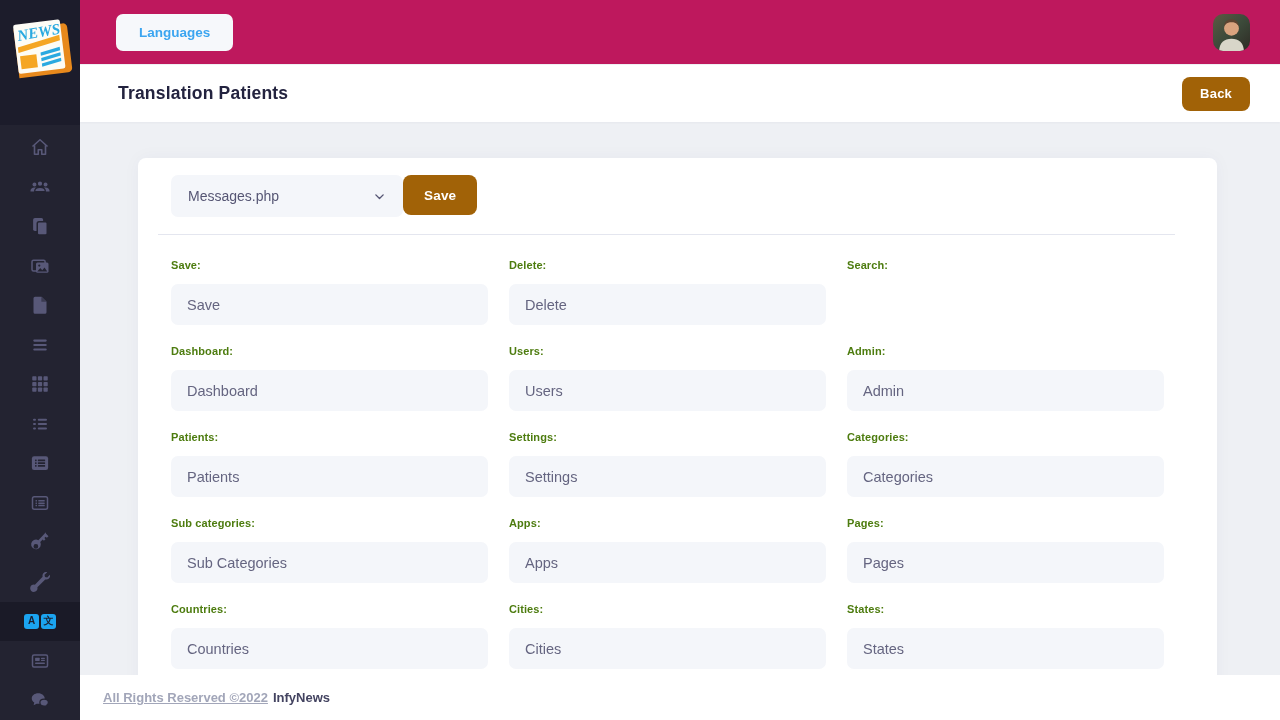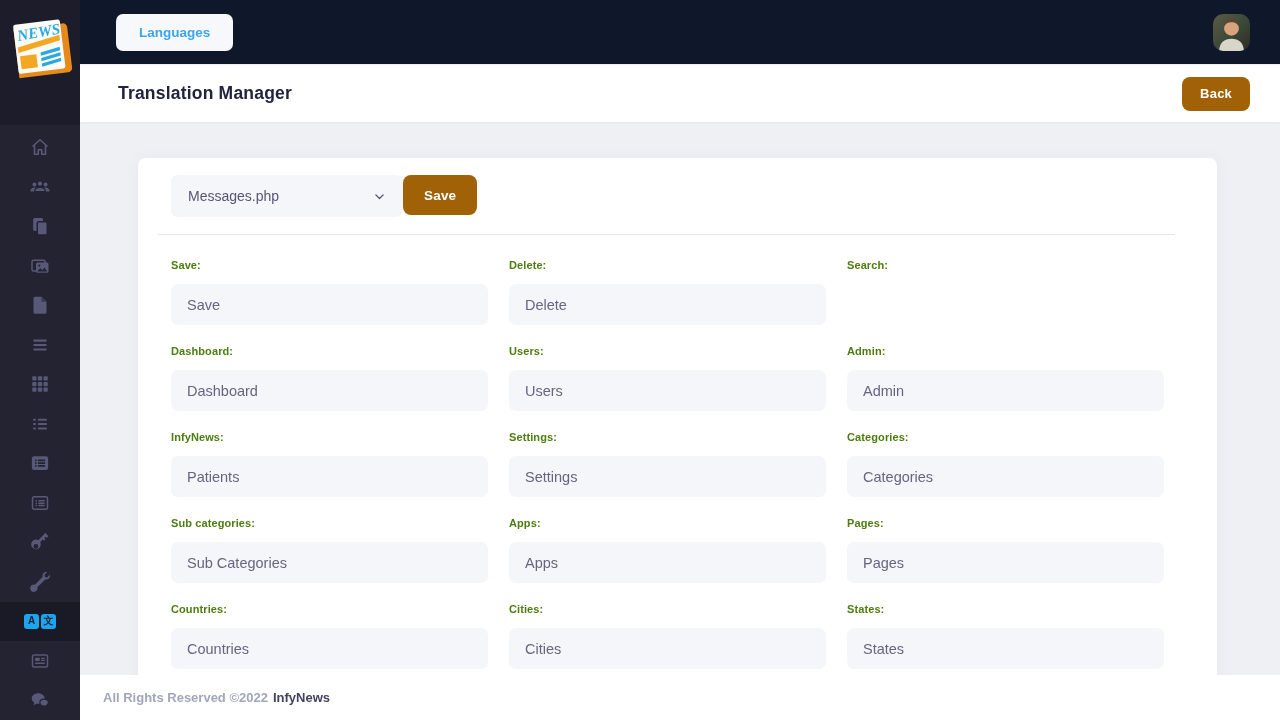--- a/index.html
+++ b/index.html
@@ -31,21 +31,21 @@
   .side-item.active { background:#1a1a27; }
   .tr-sq {
     width:15px; height:15px; background:#1ba4f0; border-radius:3px;
     display:inline-flex; align-items:center; justify-content:center;
     font-size:10px; font-weight:bold; color:#1b2030; line-height:1;
   }
   .tr-sq + .tr-sq { margin-left:2px; }
   
   .main { flex:1; display:flex; flex-direction:column; height:720px; }
   .topbar {
-    height:65px; background:#0f172a; border-bottom:1px solid #eef0f3;
+    height:65px; background:#be185d; border-bottom:1px solid #eef0f3;
     display:flex; align-items:center; justify-content:space-between;
     padding:0 30px 0 36px; flex:0 0 65px;
   }
   .lang-btn {
     height:37px; padding:0 23px; border:none; border-radius:7px;
     background:#f6f8fb; color:#3ba5f0; font-size:13.5px; font-weight:600;
     font-family:"Liberation Sans", sans-serif; cursor:pointer;
   }
   .avatar {
     width:37px; height:37px; border-radius:10px; overflow:hidden; cursor:pointer;
@@ -97,21 +97,21 @@
     width:100%; height:41px; background:#f4f6fa; border:none; border-radius:7px;
     padding:0 16px; font-size:14.5px; color:#656581;
     font-family:"Liberation Sans", sans-serif; outline:none;
   }
   
   .footer {
     height:45px; flex:0 0 45px; background:#ffffff;
     display:flex; align-items:center; padding-left:23px; gap:5px;
     font-size:13px; z-index:4;
   }
-  .footer .rights { color:#a2a6b9; font-weight:600; }
+  .footer .rights { color:#a2a6b9; font-weight:600;text-decoration:underline; }
   .footer .brand { color:#434360; font-weight:600; }
 </style>
 </head>
 <body>
 
 <aside class="sidebar">
   <div class="logo-wrap">
     <svg viewBox="0 0 64 64">
       <g transform="rotate(-7 32 34)">
         <path d="M10 14 h45 a4 4 0 0 1 4 4 v37 a4 4 0 0 1 -4 4 H10 z" fill="#e8891c"></path>
@@ -268,21 +268,21 @@
         </defs>
         <rect width="36" height="36" fill="url(#avbg)"></rect>
         <path d="M6 36 c0-8 5-12 12-12 s12 4 12 12 z" fill="#d8d6c9"></path>
         <circle cx="18" cy="14" r="7.2" fill="#d9a37e"></circle>
         <path d="M10.8 12.5 c0-4.6 3.2-7.4 7.2-7.4 s7.2 2.8 7.2 7.4 c-1-2.6-2.6-3.8-4-4.1 -2.1-.5-4.5-.4-6.4.1 -1.6.4-3.2 1.6-4 4z" fill="#5d4430"></path>
       </svg>
     </div>
   </header>
 
   <div class="page-header">
-    <h1 class="page-title">Translation Manager</h1>
+    <h1 class="page-title">Translation Patients</h1>
     <button class="btn-primary back-btn">Back</button>
   </div>
 
   <main class="content">
     <div class="card">
       <div class="card-head">
         <div class="file-select">
           <span>Messages.php</span>
           <svg viewBox="0 0 16 16">
             <path d="M3.5 6 8 10.5 12.5 6" fill="none" stroke="#565674" stroke-width="1.7" stroke-linecap="round" stroke-linejoin="round"></path>
@@ -291,21 +291,21 @@
         <button class="btn-primary save-btn">Save</button>
       </div>
       <div class="divider"></div>
       <div class="fields" id="fieldsGrid">
           <div class="field-group"><div class="field-label">Save:</div><input class="field-input" type="text" value="Save" style=""></div>
           <div class="field-group"><div class="field-label">Delete:</div><input class="field-input" type="text" value="Delete" style=""></div>
           <div class="field-group"><div class="field-label">Search:</div></div>
           <div class="field-group"><div class="field-label">Dashboard:</div><input class="field-input" type="text" value="Dashboard" style=""></div>
           <div class="field-group"><div class="field-label">Users:</div><input class="field-input" type="text" value="Users" style=""></div>
           <div class="field-group"><div class="field-label">Admin:</div><input class="field-input" type="text" value="Admin" style=""></div>
-          <div class="field-group"><div class="field-label">InfyNews:</div><input class="field-input" type="text" value="Patients" style=""></div>
+          <div class="field-group"><div class="field-label">Patients:</div><input class="field-input" type="text" value="Patients" style=""></div>
           <div class="field-group"><div class="field-label">Settings:</div><input class="field-input" type="text" value="Settings" style=""></div>
           <div class="field-group"><div class="field-label">Categories:</div><input class="field-input" type="text" value="Categories" style=""></div>
           <div class="field-group"><div class="field-label">Sub categories:</div><input class="field-input" type="text" value="Sub Categories" style=""></div>
           <div class="field-group"><div class="field-label">Apps:</div><input class="field-input" type="text" value="Apps" style=""></div>
           <div class="field-group"><div class="field-label">Pages:</div><input class="field-input" type="text" value="Pages" style=""></div>
           <div class="field-group"><div class="field-label">Countries:</div><input class="field-input" type="text" value="Countries" style=""></div>
           <div class="field-group"><div class="field-label">Cities:</div><input class="field-input" type="text" value="Cities" style=""></div>
           <div class="field-group"><div class="field-label">States:</div><input class="field-input" type="text" value="States" style=""></div>
         </div>
     </div>

